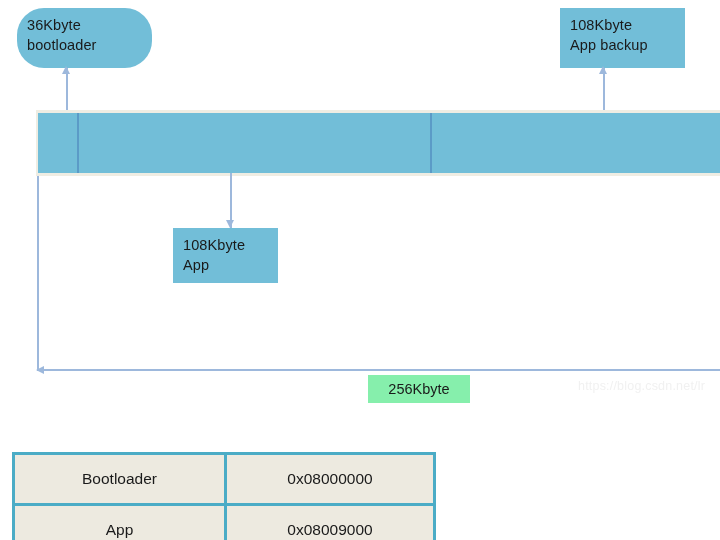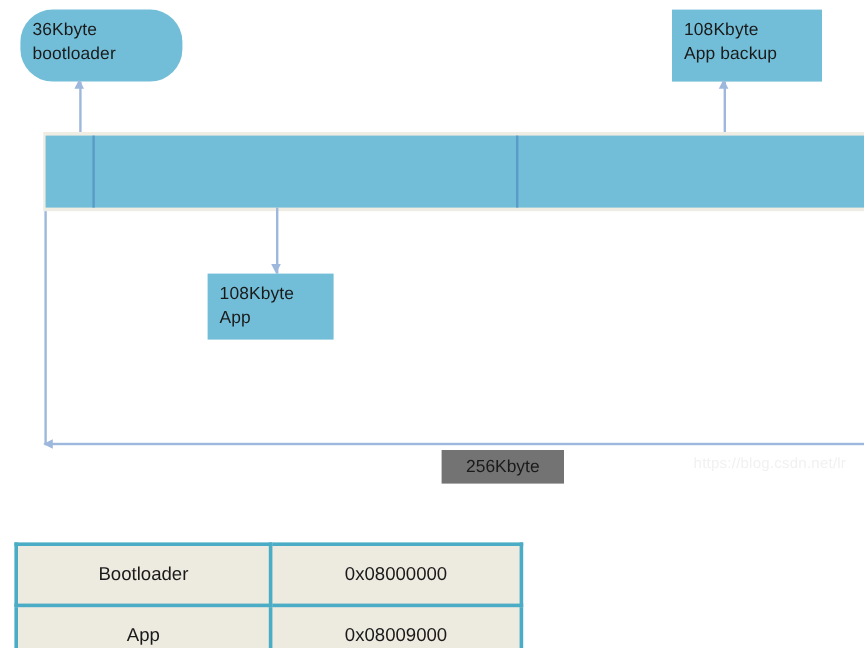--- a/index.html
+++ b/index.html
@@ -35,21 +35,21 @@
   .callout-bootloader { left: 17px;  top: 8px;   width: 135px; height: 60px; border-radius: 27px; }
   .callout-app        { left: 173px; top: 228px; width: 105px; height: 55px; }
   .callout-backup     { left: 560px; top: 8px;   width: 125px; height: 60px; }
 
   .size-tag {
     position: absolute;
     left: 368px;
     top: 375px;
     width: 102px;
     height: 28px;
-    background: #737373;
+    background: #86efac;
     color: #1a1a1a;
     font-size: 14.5px;
     line-height: 28px;
     text-align: center;
     box-sizing: border-box;
   }
 
   
   .flash-bar-frame {
     position: absolute;

